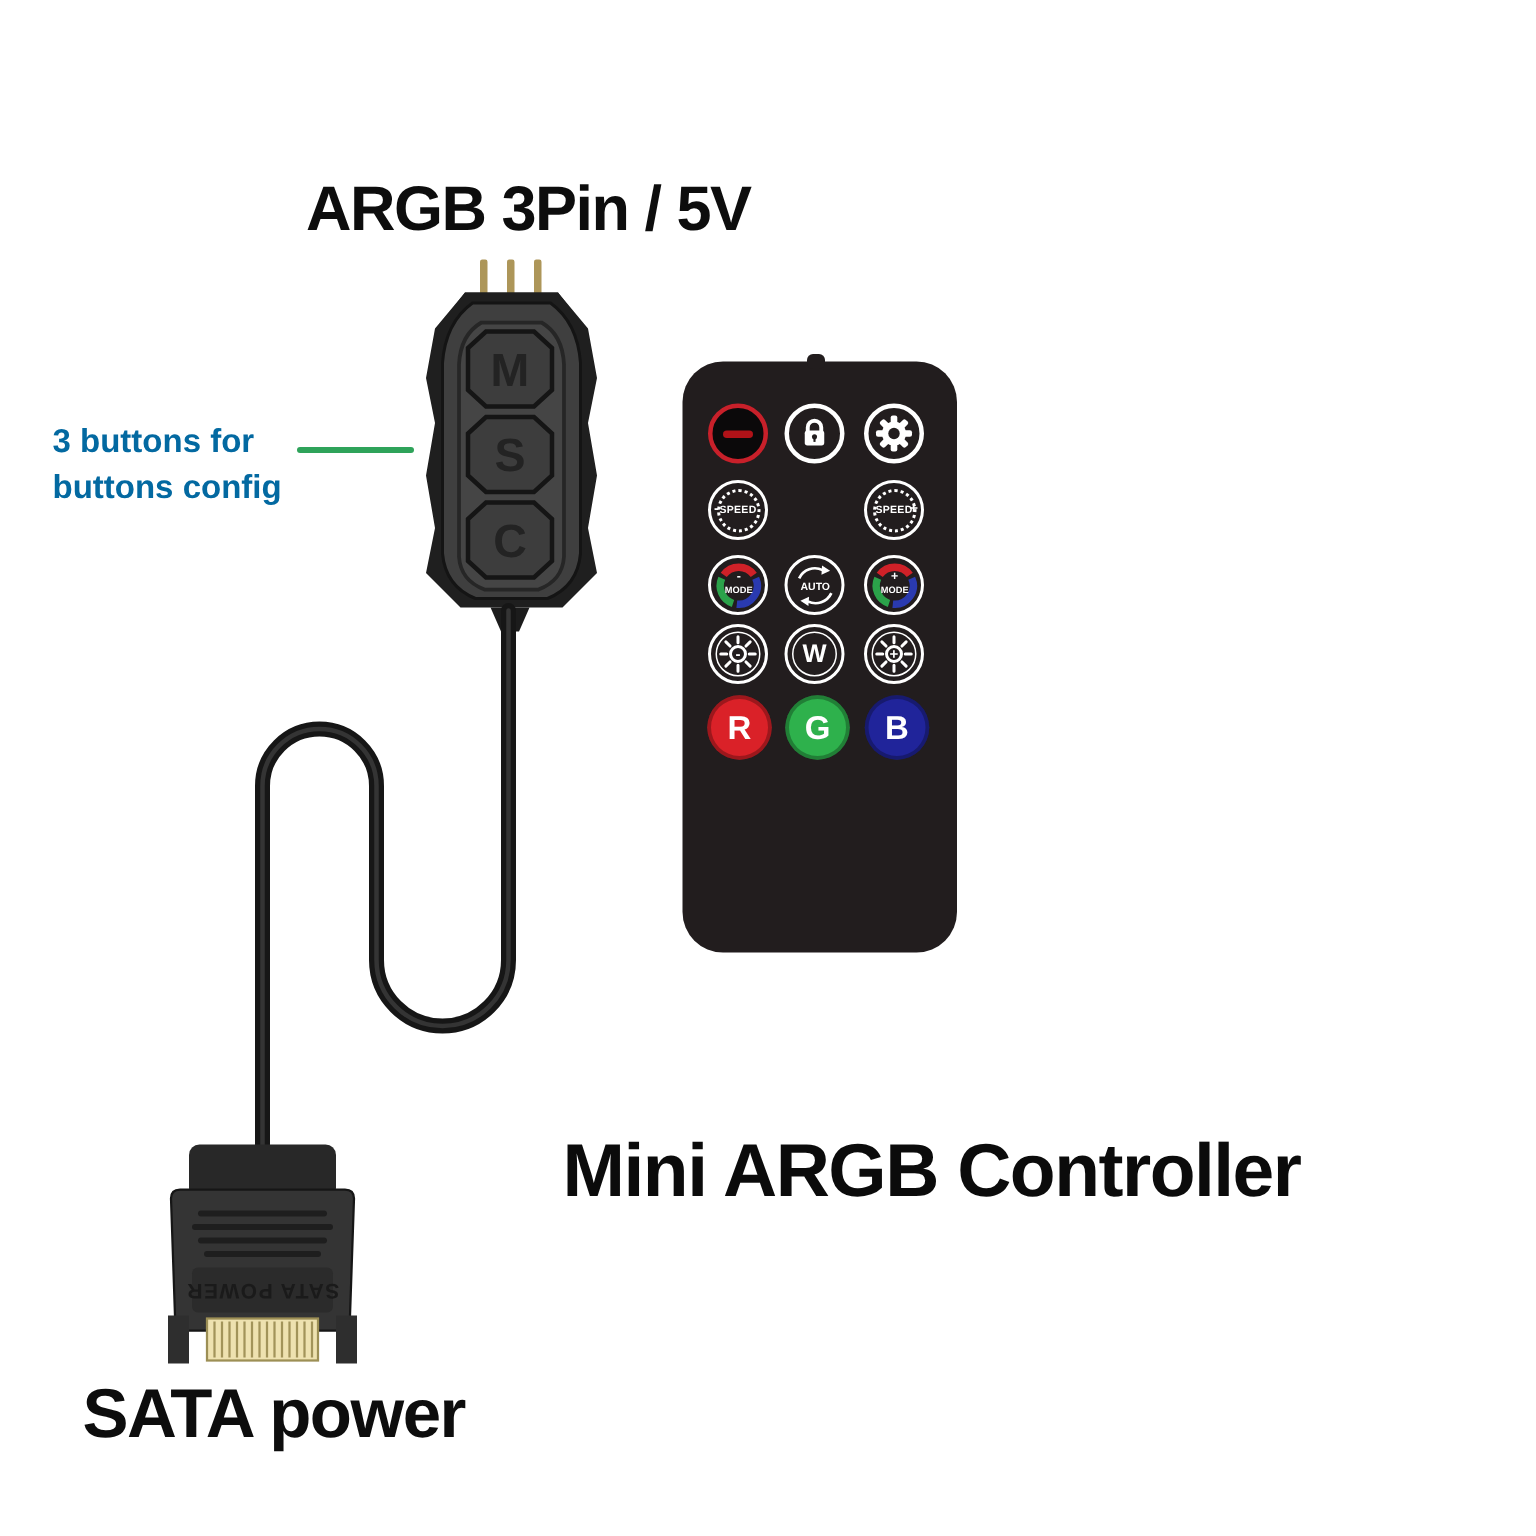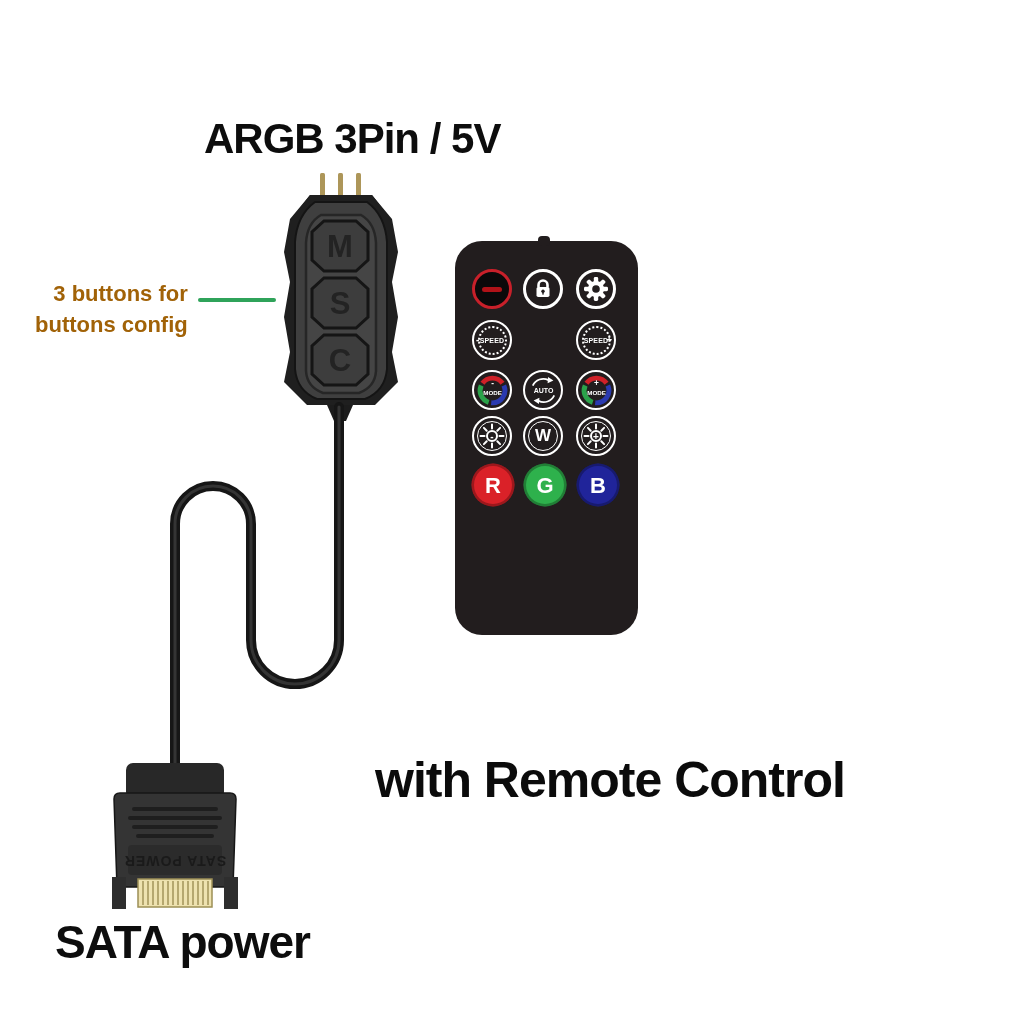--- a/index.html
+++ b/index.html
@@ -2,21 +2,21 @@
 <html><head>
 <meta charset="utf-8">
 <style>
   html,body{margin:0;padding:0;background:#ffffff;}
   .canvas{position:relative;width:1024px;height:1024px;background:#ffffff;overflow:hidden;
           font-family:"Liberation Sans",sans-serif;color:#111;margin-top:47px;}
   .abs{position:absolute;}
 
   
   .top-title{left:204px;top:68px;font-size:42px;font-weight:bold;color:#0d0d0d;letter-spacing:-1px;}
-  .annotation{left:35px;top:231px;font-size:22px;font-weight:bold;line-height:31px;color:#a16207;text-align:right;}
+  .annotation{left:35px;top:231px;font-size:22px;font-weight:bold;line-height:31px;color:#0369a1;}
   .pointer-line{left:198px;top:251px;width:78px;height:4px;border-radius:2px;}
   .sata-label{left:55px;top:868px;font-size:46px;font-weight:bold;color:#0d0d0d;letter-spacing:-1px;}
   .main-title{left:375px;top:700px;font-size:50px;font-weight:bold;line-height:66px;color:#0b0b0b;letter-spacing:-1px;}
 
   
   .remote{left:455px;top:194px;width:183px;height:394px;border-radius:27px;}
   .ir-bump{position:absolute;left:83px;top:-5px;width:12px;height:10px;border-radius:4px;}
   .rb{position:absolute;transform:translate(-50%,-50%);border-radius:50%;display:flex;
       align-items:center;justify-content:center;box-sizing:border-box;}
   .sz40{width:40px;height:40px;}
@@ -96,21 +96,21 @@
     <text class="emboss" x="75" y="106" font-size="14" transform="rotate(180 75 101.5)">SATA POWER</text>
     <rect x="12" y="118" width="14" height="32" fill="#2e2e2e"></rect>
     <rect x="124" y="118" width="14" height="32" fill="#2e2e2e"></rect>
     <rect x="38" y="120" width="74" height="28" fill="#eee2b0" stroke="#9c8f55" stroke-width="1.5"></rect>
     <path d="M43,122V146 M48,122V146 M53,122V146 M58,122V146 M63,122V146 M68,122V146 M73,122V146 M78,122V146 M83,122V146 M88,122V146 M93,122V146 M98,122V146 M103,122V146 M108,122V146" stroke="#a2945a" stroke-width="1.5"></path>
   </svg>
 
   <div class="abs sata-label">SATA power</div>
 
   <div class="abs main-title">
-    <div>with Remote Control</div>
+    <div>Mini ARGB Controller</div>
   </div>
 
   <div class="abs remote" style="background: rgb(34, 29, 30);">
     <div class="ir-bump" style="background: rgb(34, 29, 30);"></div>
 
     <div class="rb sz40 power" style="left: 37px; top: 48px; border: 3px solid rgb(200, 32, 42);">
       <span class="power-bar" style="background: rgb(176, 18, 24);"></span>
     </div>
     <div class="rb sz40 ring3" style="left:88px;top:48px;">
       <svg width="22" height="22" viewBox="0 0 22 22">

